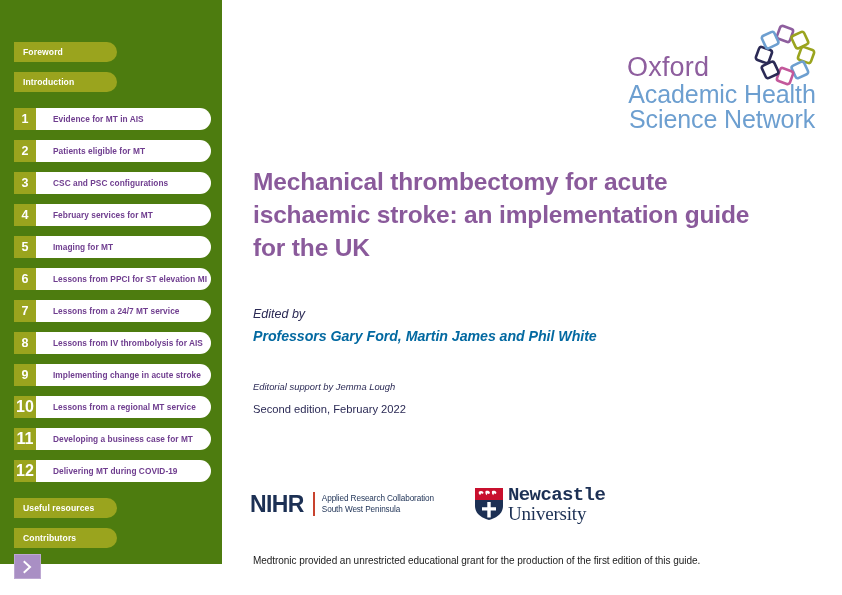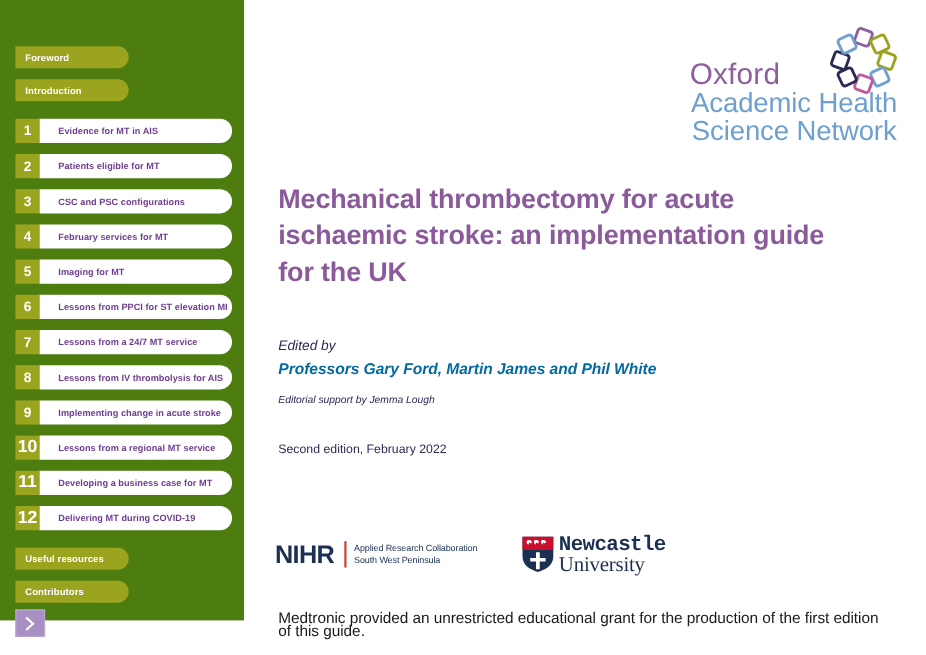--- a/index.html
+++ b/index.html
@@ -195,21 +195,21 @@
     color: #0369a1;
     font-size: 14.2px;
     font-style: italic;
     font-weight: bold;
     line-height: 20px;
     letter-spacing: -0.05px;
   }
   #editorial-support {
     position: absolute;
     left: 31px;
-    top: 356px;
+    top: 380px;
     color: #2b2a55;
     font-size: 9.4px;
     font-style: italic;
     line-height: 14px;
   }
   #edition {
     position: absolute;
     left: 31px;
     top: 401px;
     color: #2b2a55;
@@ -270,21 +270,21 @@
     font-family: "Liberation Serif", serif;
     letter-spacing: -0.2px;
     line-height: 19px;
   }
 
   #disclaimer {
     position: absolute;
     left: 31px;
     top: 555px;
     color: #1a1a1a;
-    font-size: 14px;
+    font-size: 10px;
     line-height: 12px;
     letter-spacing: -0.05px;
   }
 </style>
 </head>
 <body>
 
 <div id="page">
 
   <div id="sidebar">

